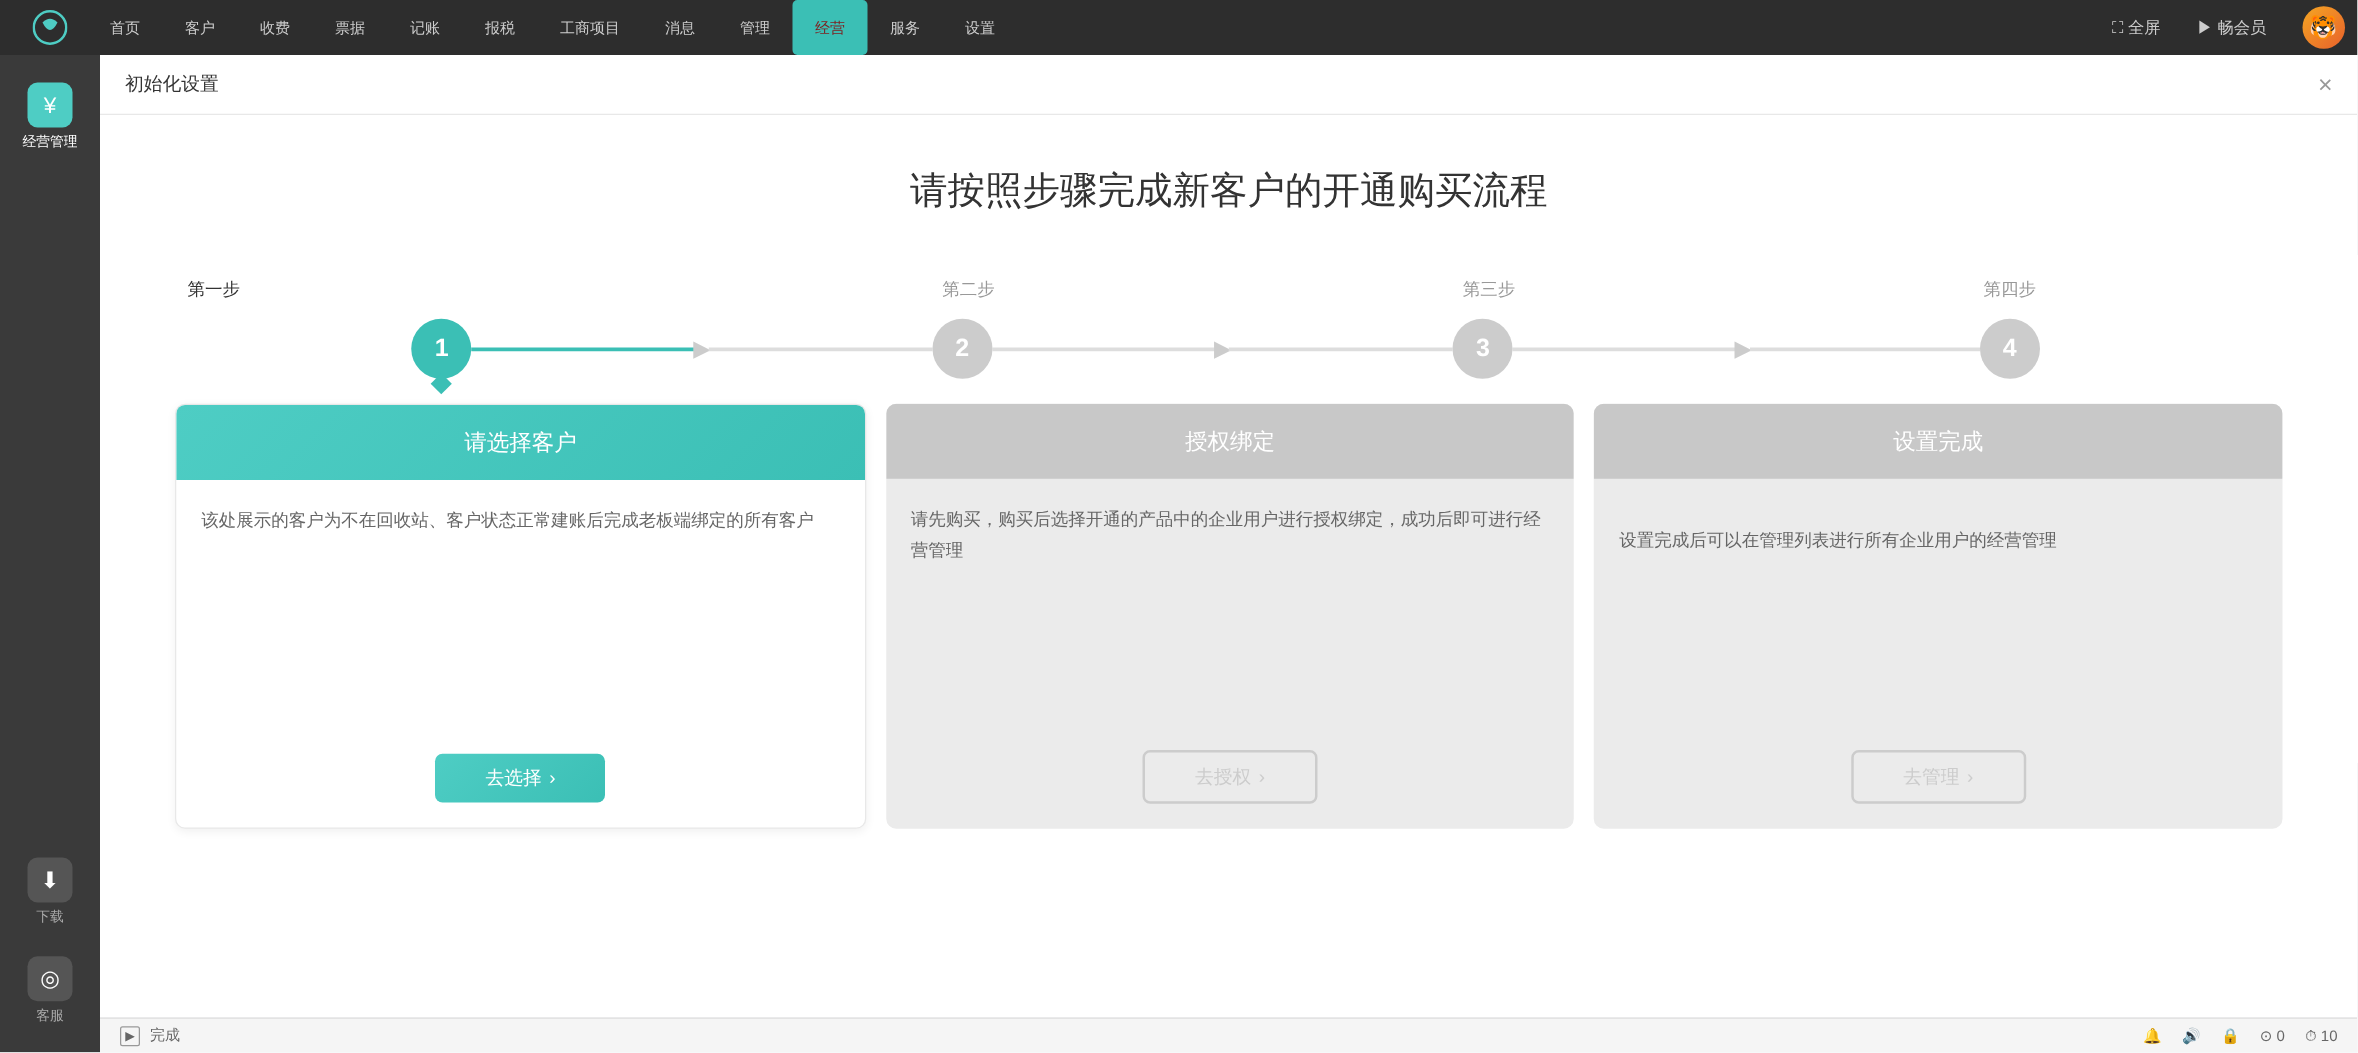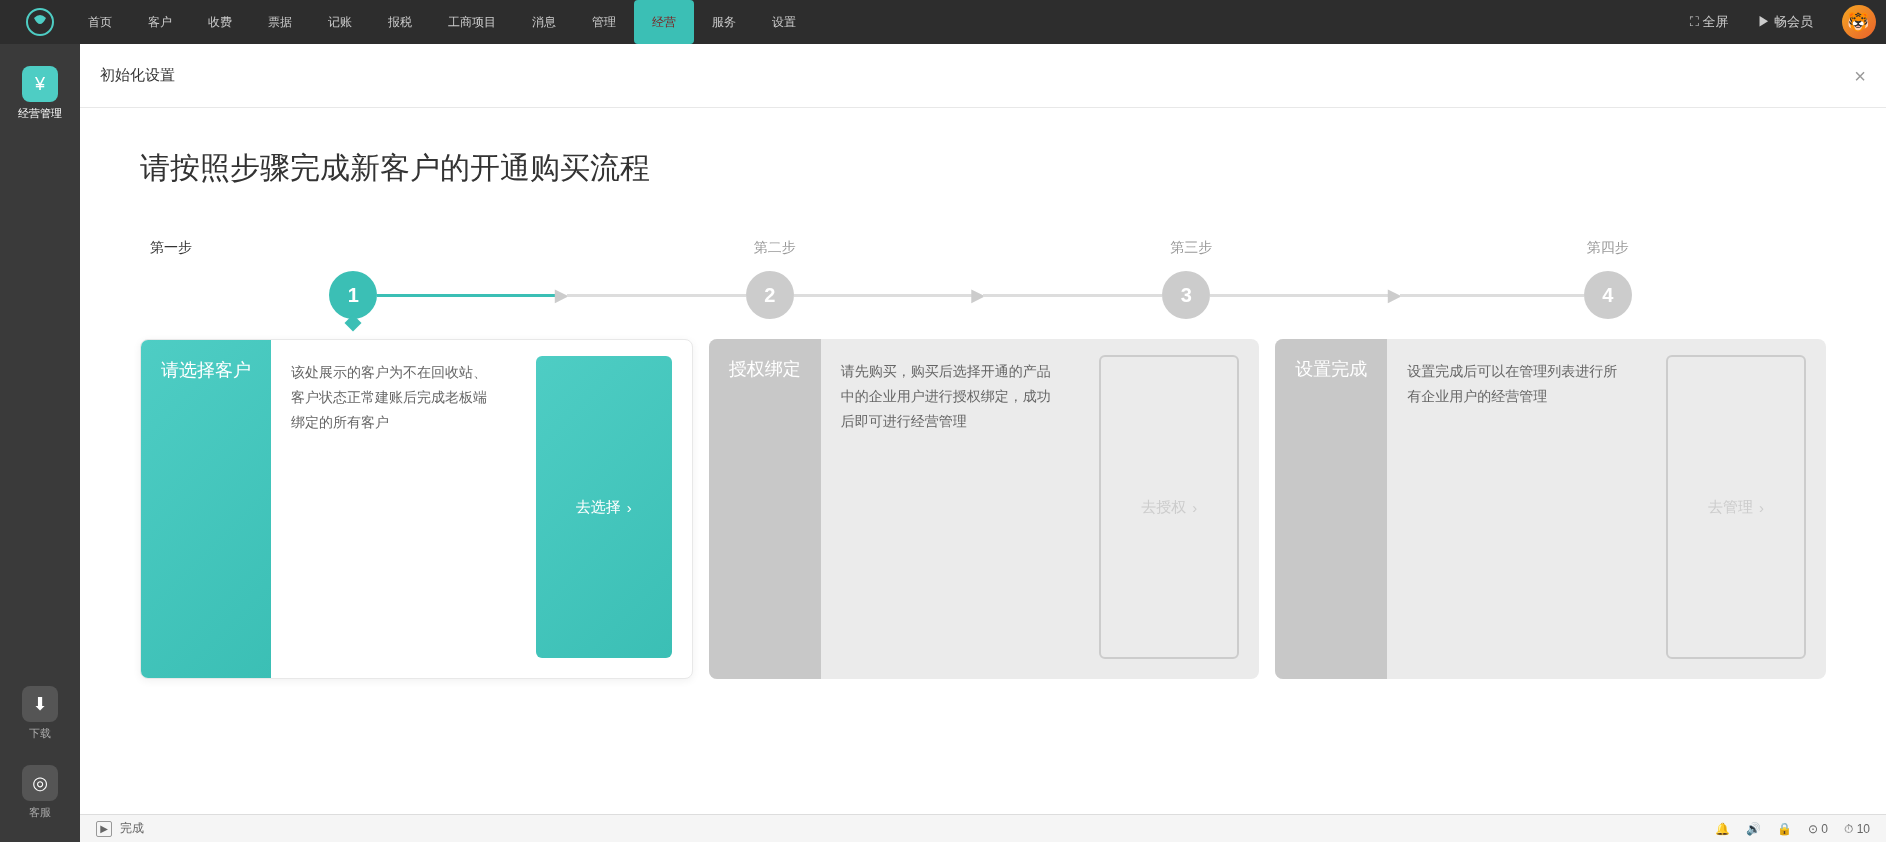--- a/index.html
+++ b/index.html
@@ -100,21 +100,21 @@
       background: #f0f2f5;
       display: flex;
       flex-direction: column;
       overflow: hidden;
     }
 
     
     .page-header {
       background: #fff;
       padding: 0 20px;
-      height: 64px;
+      height: 48px;
       display: flex;
       align-items: center;
       justify-content: space-between;
       border-bottom: 1px solid #e8e8e8;
       flex-shrink: 0;
     }
     .page-header .title {
       font-size: 15px;
       color: #333;
     }
@@ -127,40 +127,40 @@
 
     
     .main-content {
       flex: 1;
       overflow-y: auto;
       padding: 40px 60px;
       background: #fff;
     }
 
     .page-main-title {
-      text-align: left;
+      text-align: center;
       font-size: 30px;
       color: #333;
       font-weight: normal;
       margin-bottom: 50px;
     }
 
     
     .cards-row {
       display: flex;
       gap: 16px;
       margin-top: 10px;
     }
     .step-card {
       flex: 1;
       border-radius: 8px;
       background: #e8e8e8;
       overflow: hidden;
       display: flex;
-      flex-direction: row;
+      flex-direction: column;
       min-height: 340px;
       justify-content: flex-end;
     }
     .step-card.active {
       background: #fff;
       border: 1px solid #e8e8e8;
       box-shadow: 0 2px 8px rgba(0,0,0,0.06);
     }
     .card-header {
       padding: 18px 20px;
@@ -362,21 +362,21 @@
           <div class="card-header inactive">授权绑定</div>
           <div class="card-body">请先购买，购买后选择开通的产品中的企业用户进行授权绑定，成功后即可进行经营管理</div>
           <div class="card-footer">
             <button class="action-btn disabled">
               <span>去授权</span>
               <span> ›</span>
             </button>
           </div>
         </div>
 
-        <div class="step-card" style="background:#ebebeb;">
+        <div class="step-card" style="background:#ebebeb;gap:17px;">
           <div class="card-header inactive">设置完成</div>
           <div class="card-body">设置完成后可以在管理列表进行所有企业用户的经营管理</div>
           <div class="card-footer">
             <button class="action-btn disabled">
               <span>去管理</span>
               <span> ›</span>
             </button>
           </div>
         </div>
 

